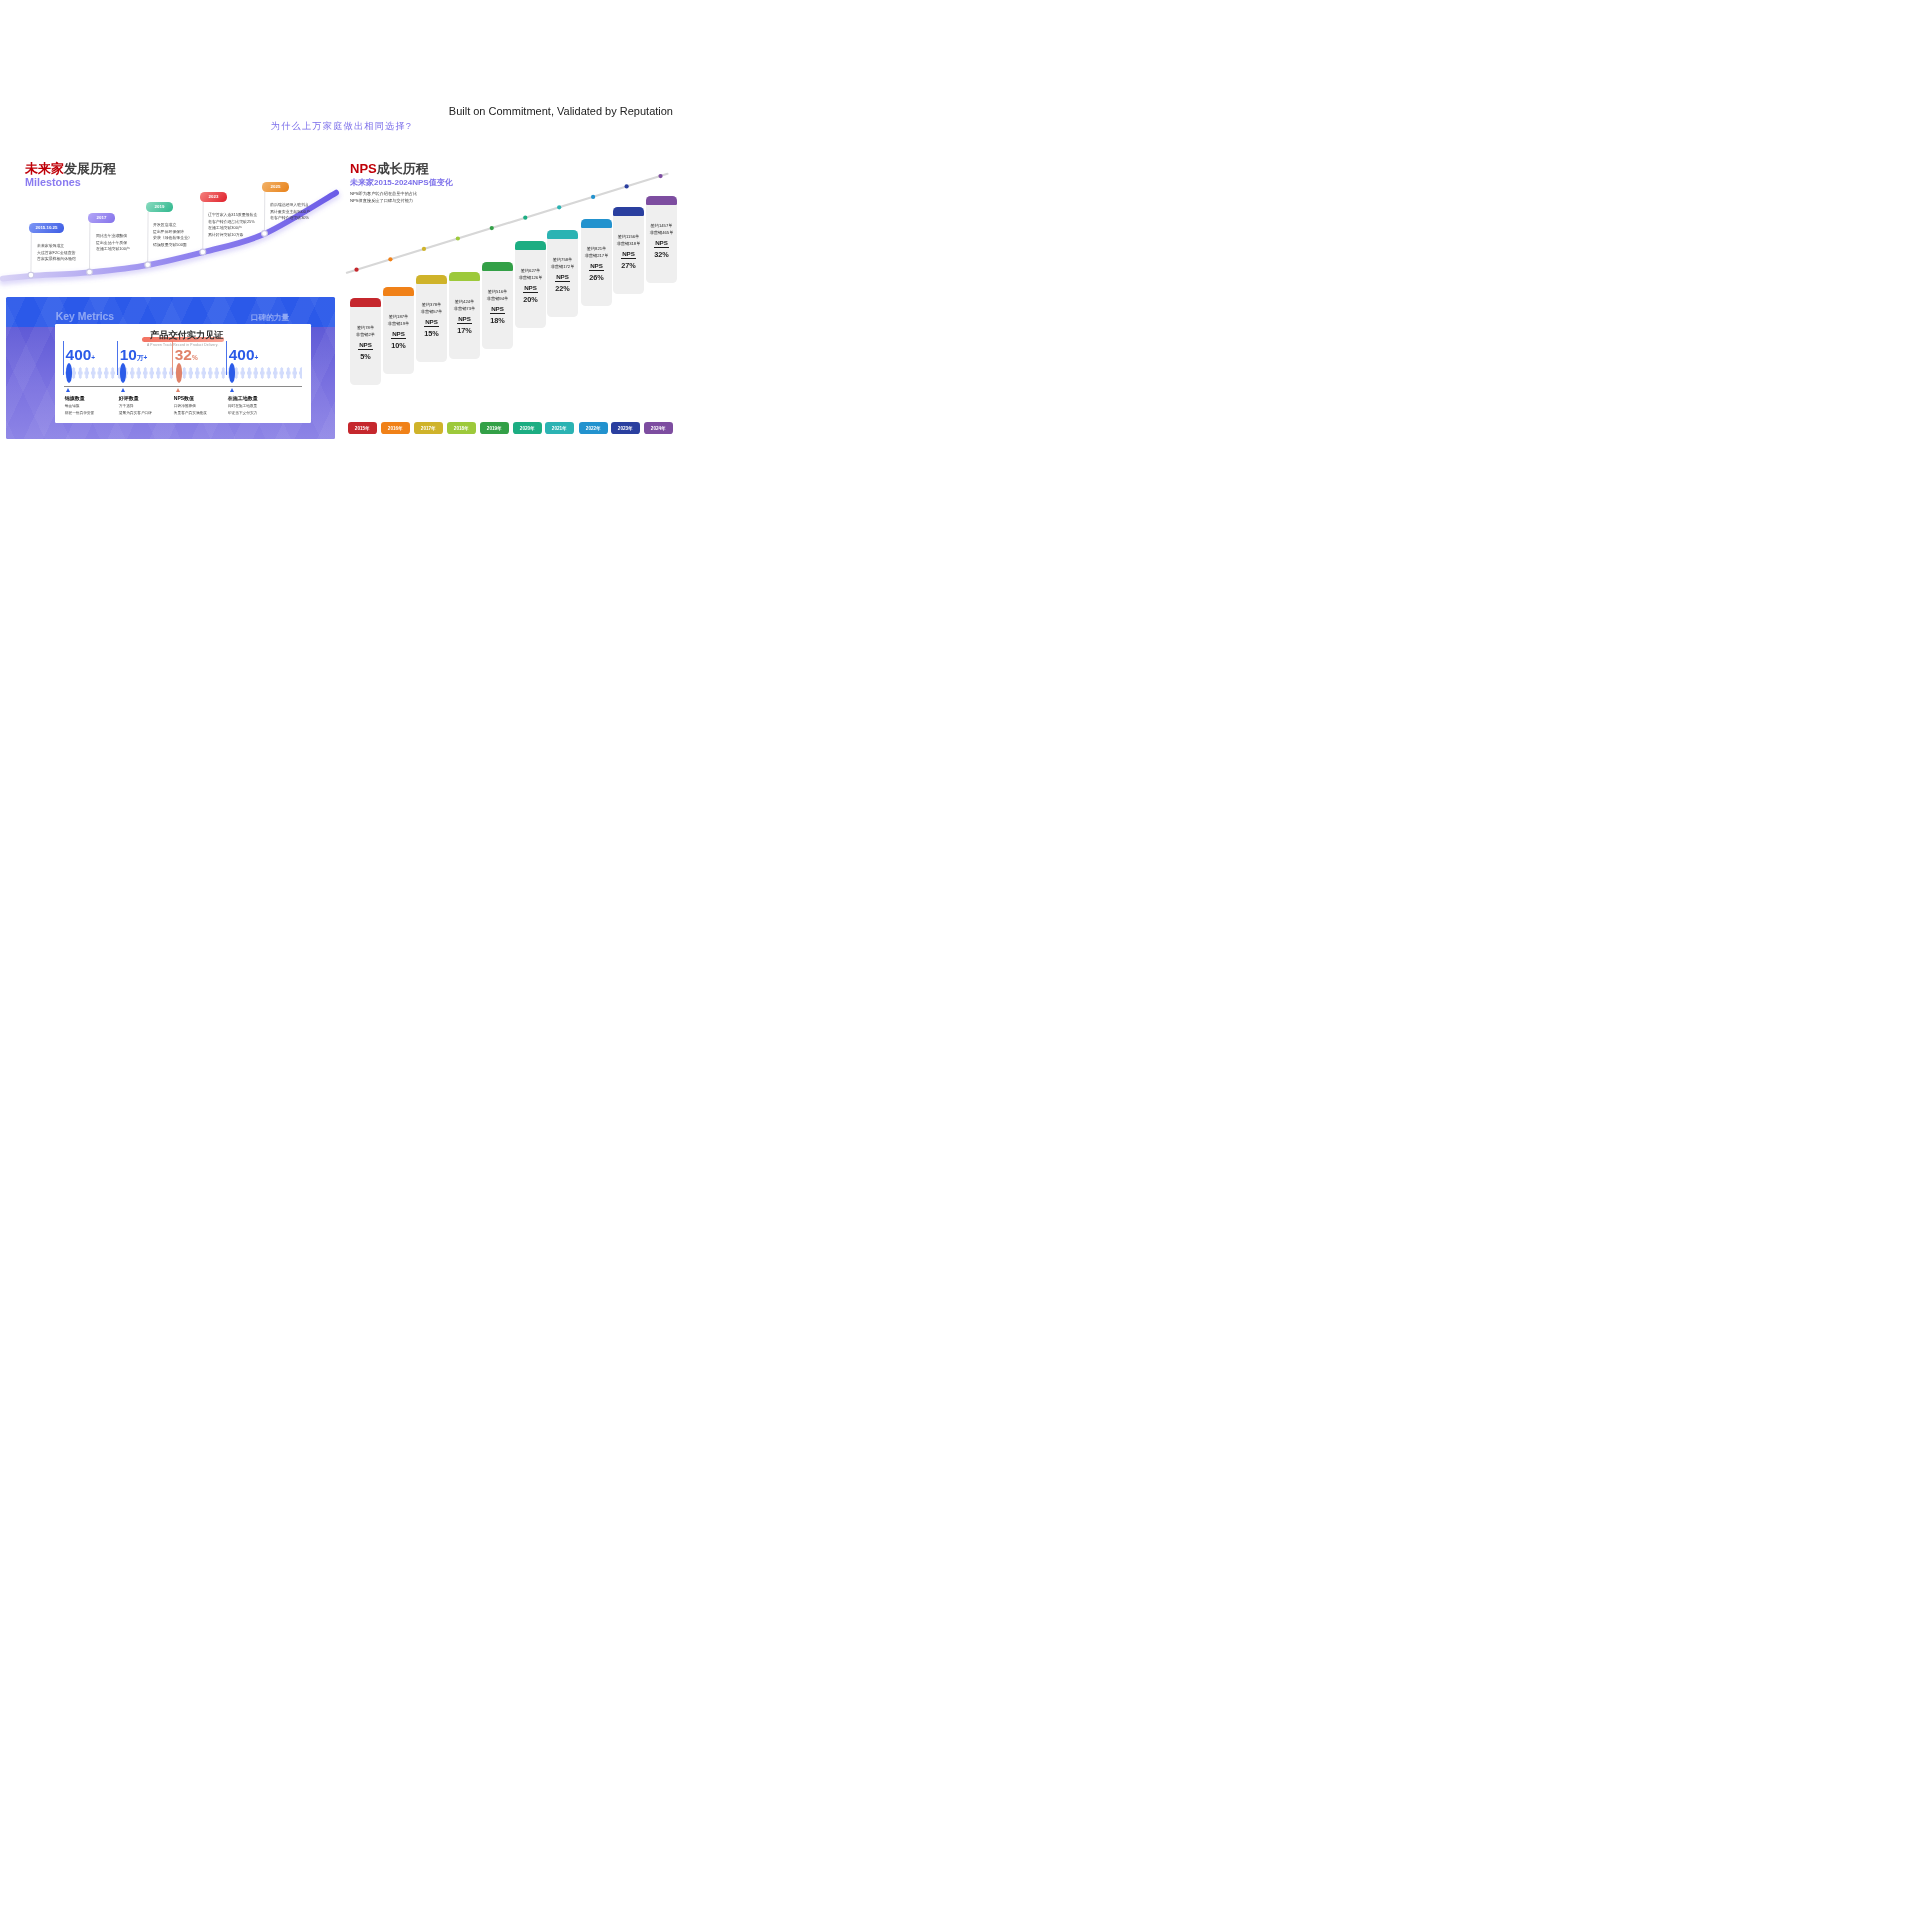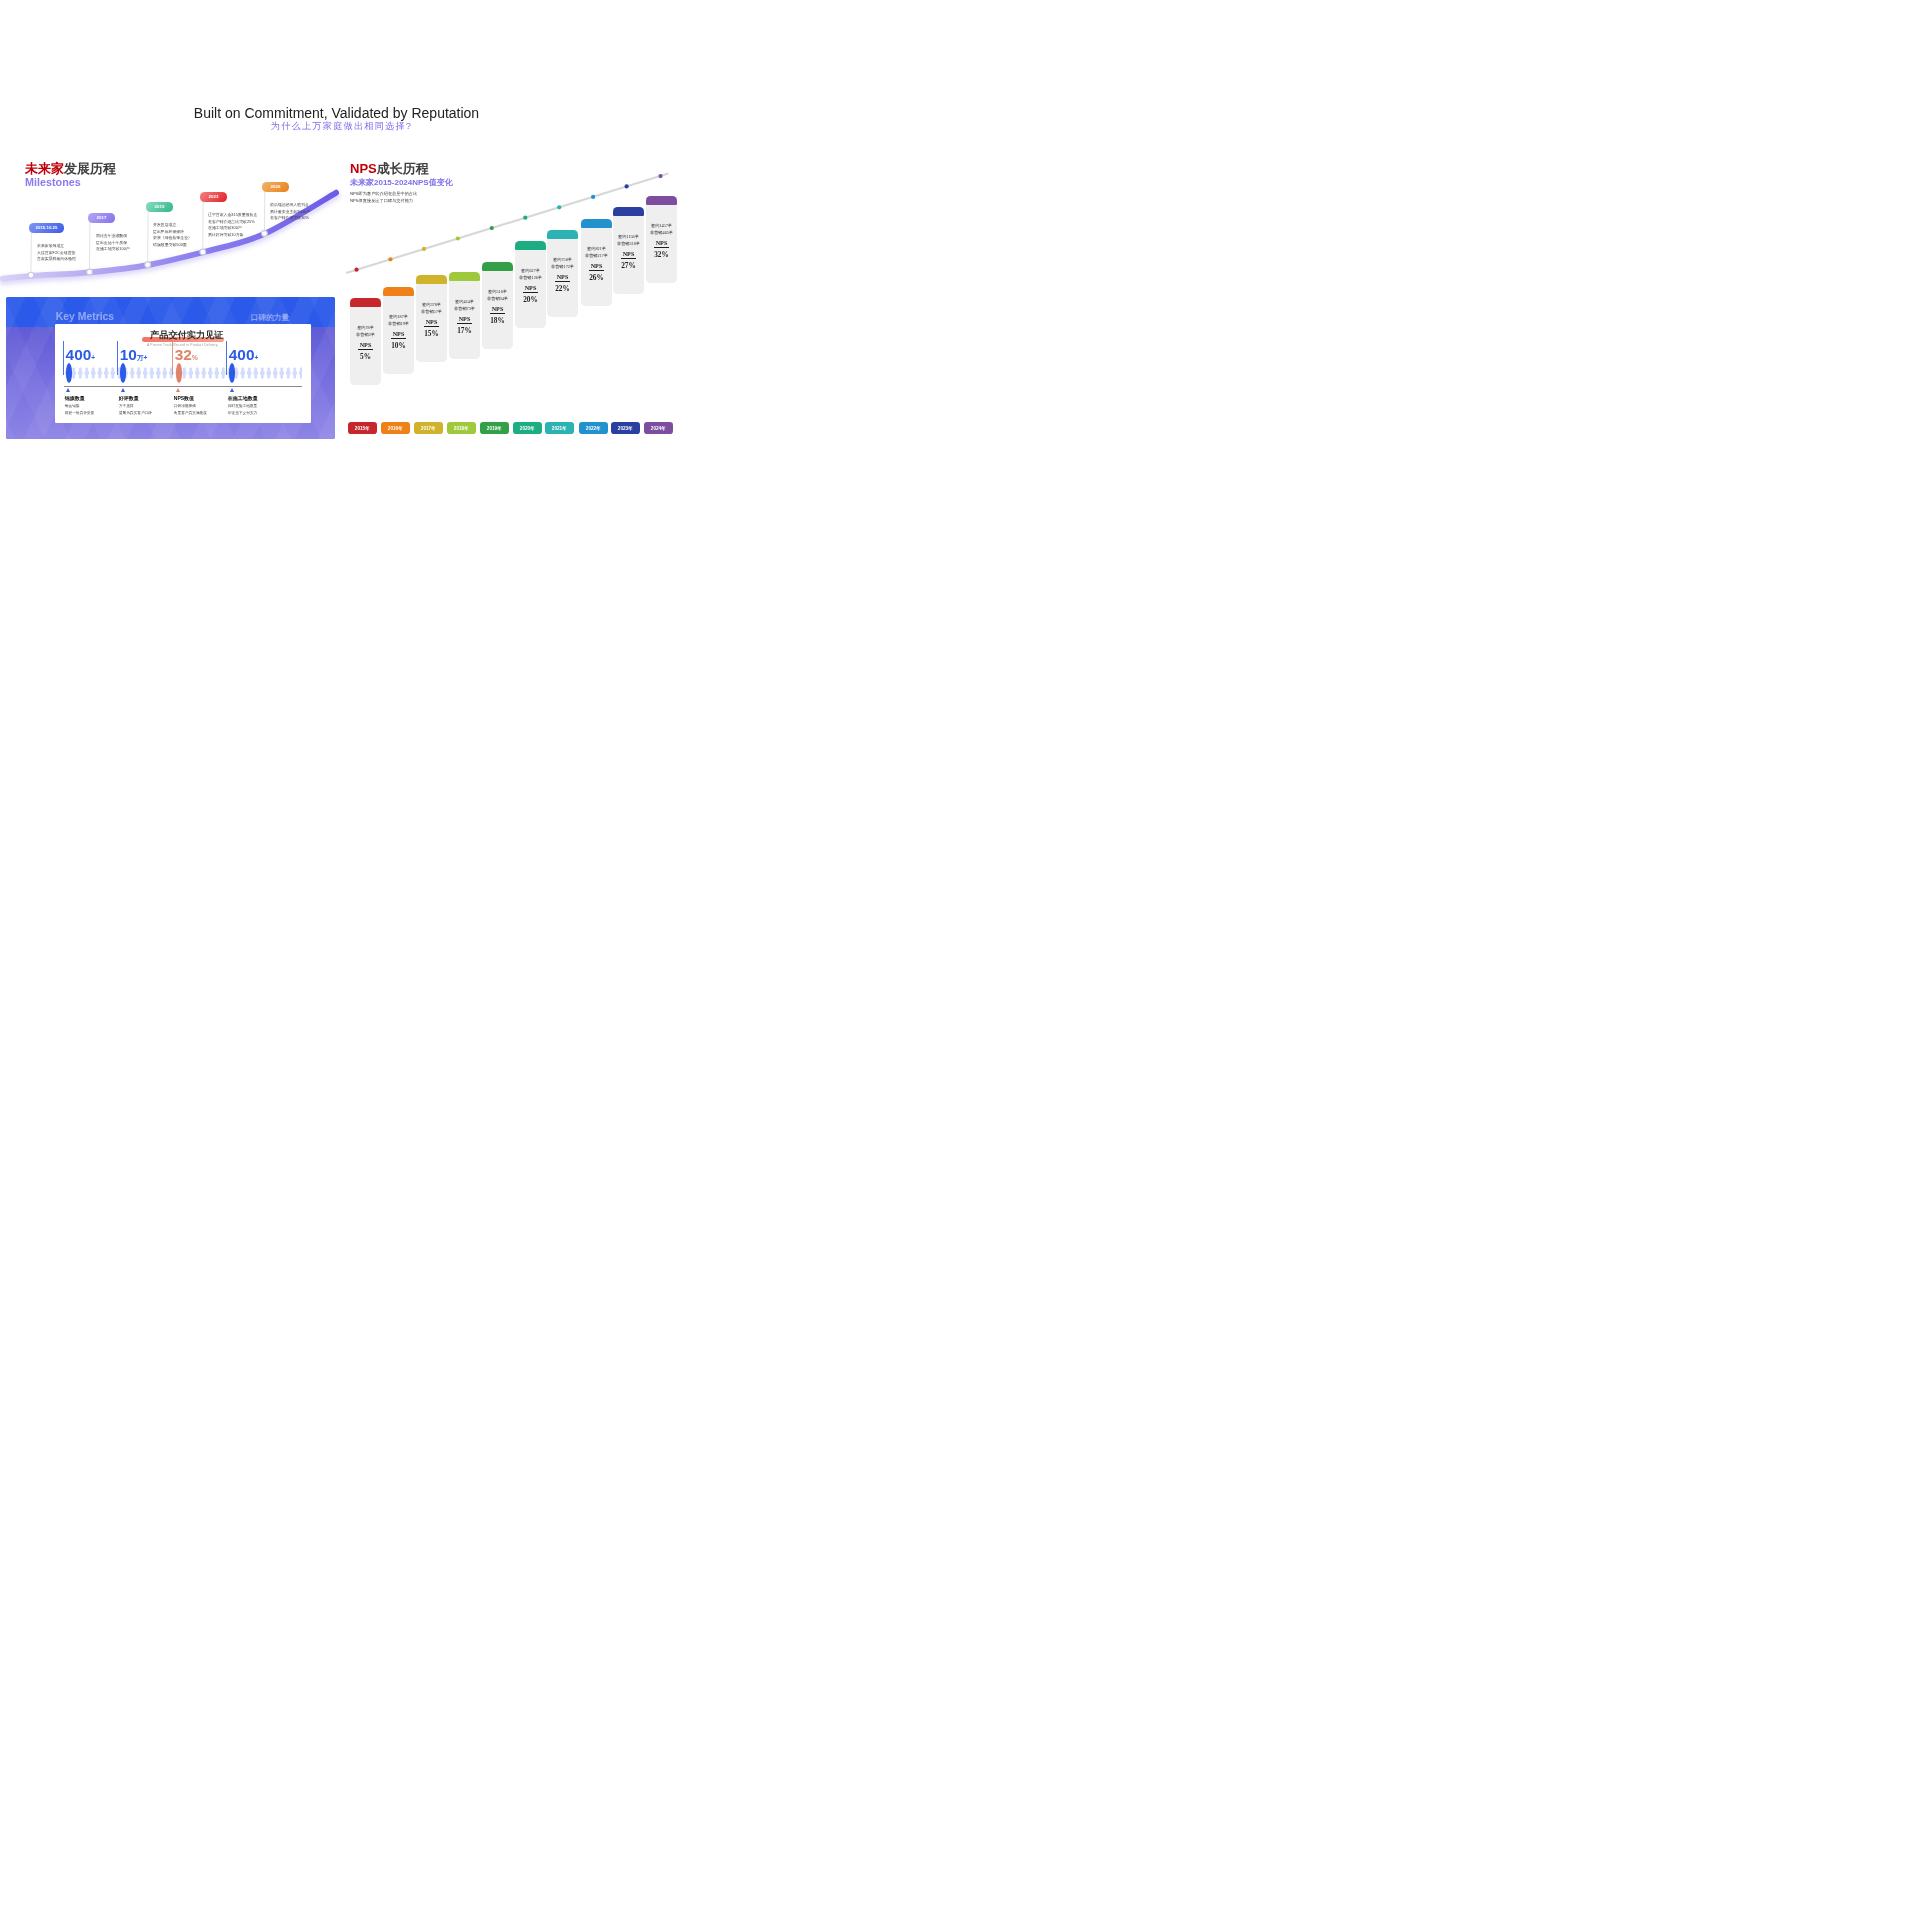--- a/index.html
+++ b/index.html
@@ -1,21 +1,21 @@
 <!DOCTYPE html>
 <html style="font-size:6.2px"><head>
 <meta charset="utf-8">
 <style>
   html,body{margin:0;padding:0;background:#fff;}
   body{font-family:"Liberation Sans","DejaVu Sans",sans-serif;}
   #stage{position:relative;width:683px;height:519px;background:#fff;overflow:hidden;}
   .abs{position:absolute;}
   
   .main-title{left:0;right:0;top:72px;text-align:center;font-size:25px;font-weight:bold;color:#595959;letter-spacing:0.8px;}
-  .main-sub-en{left:0;right:10px;top:105px;text-align:center;font-size:14px;color:#222;}
+  .main-sub-en{left:0;right:10px;top:105px;text-align:right;font-size:11px;color:#222;}
   .main-sub-cn{left:0;right:0;top:120px;text-align:center;font-size:9.2px;color:#7C6FEA;letter-spacing:1.2px;}
   
   .sec-title{font-size:13px;font-weight:bold;color:#404040;}
   .sec-title .hl{color:#BF0008;}
   .mile-sub{font-size:10.8px;font-weight:bold;color:#8A7BF0;}
   .nps-sub{font-size:8px;font-weight:bold;color:#7C6FEA;}
   .nps-desc{font-size:4.2px;color:#333;line-height:7px;}
   
   .badge{height:9.6px;border-radius:4.6px;color:#fff;font-size:4.4px;font-weight:bold;
          display:flex;align-items:center;justify-content:center;}
@@ -38,21 +38,21 @@
   .km-num .sfx{font-size:6.5px;font-weight:bold;}
   .ellipse-band{left:9.2px;top:39px;width:238px;height:20px;
     background-image:radial-gradient(50% 50% at 50% 50%, rgba(115,145,245,0.32) 58%, rgba(0,0,0,0) 60%);
     background-size:6.5px 20px;background-repeat:repeat-x;}
   .km-dot{top:39px;width:6.5px;height:20px;border-radius:50%;}
   .km-divider{left:9.2px;top:62px;width:238px;height:0.8px;background:#8a8a8a;}
   .km-tri{width:0;height:0;border-left:2.3px solid transparent;border-right:2.3px solid transparent;border-bottom:4.6px solid #2B5BE8;top:64px;}
   .km-label{top:71px;font-size:5px;font-weight:bold;color:#111;}
   .km-desc{font-size:3.7px;color:#3d3d3d;white-space:nowrap;}
   
-  .bar{width:31px;height:87px;background:#EFEFEF;border-radius:4.6px;font-family:Liberation Serif, serif;}
+  .bar{width:31px;height:87px;background:#EFEFEF;border-radius:4.6px;}
   .bar-cap{position:absolute;left:0;top:0;width:31px;height:8.9px;border-radius:4.6px 4.6px 1.2px 1.2px;}
   .bar-body{position:absolute;left:0;top:8.9px;width:31px;text-align:center;padding-top:18.5px;}
   .bar-line{font-size:4.2px;color:#1e1e1e;line-height:6.2px;white-space:nowrap;}
   .bar-nps{display:inline-block;margin-top:3.5px;font-size:6.2px;font-weight:bold;color:#1e1e1e;
            border-bottom:1px solid #1e1e1e;padding:0 1.5px 1.2px;}
   .bar-pct{margin-top:1.9px;font-size:7.3px;font-weight:bold;color:#1e1e1e;}
   .year-pill{top:422px;width:28.5px;height:12px;border-radius:3.1px;color:#fff;font-size:4.6px;font-weight:bold;
              display:flex;align-items:center;justify-content:center;}
   svg{display:block;}
 </style>

